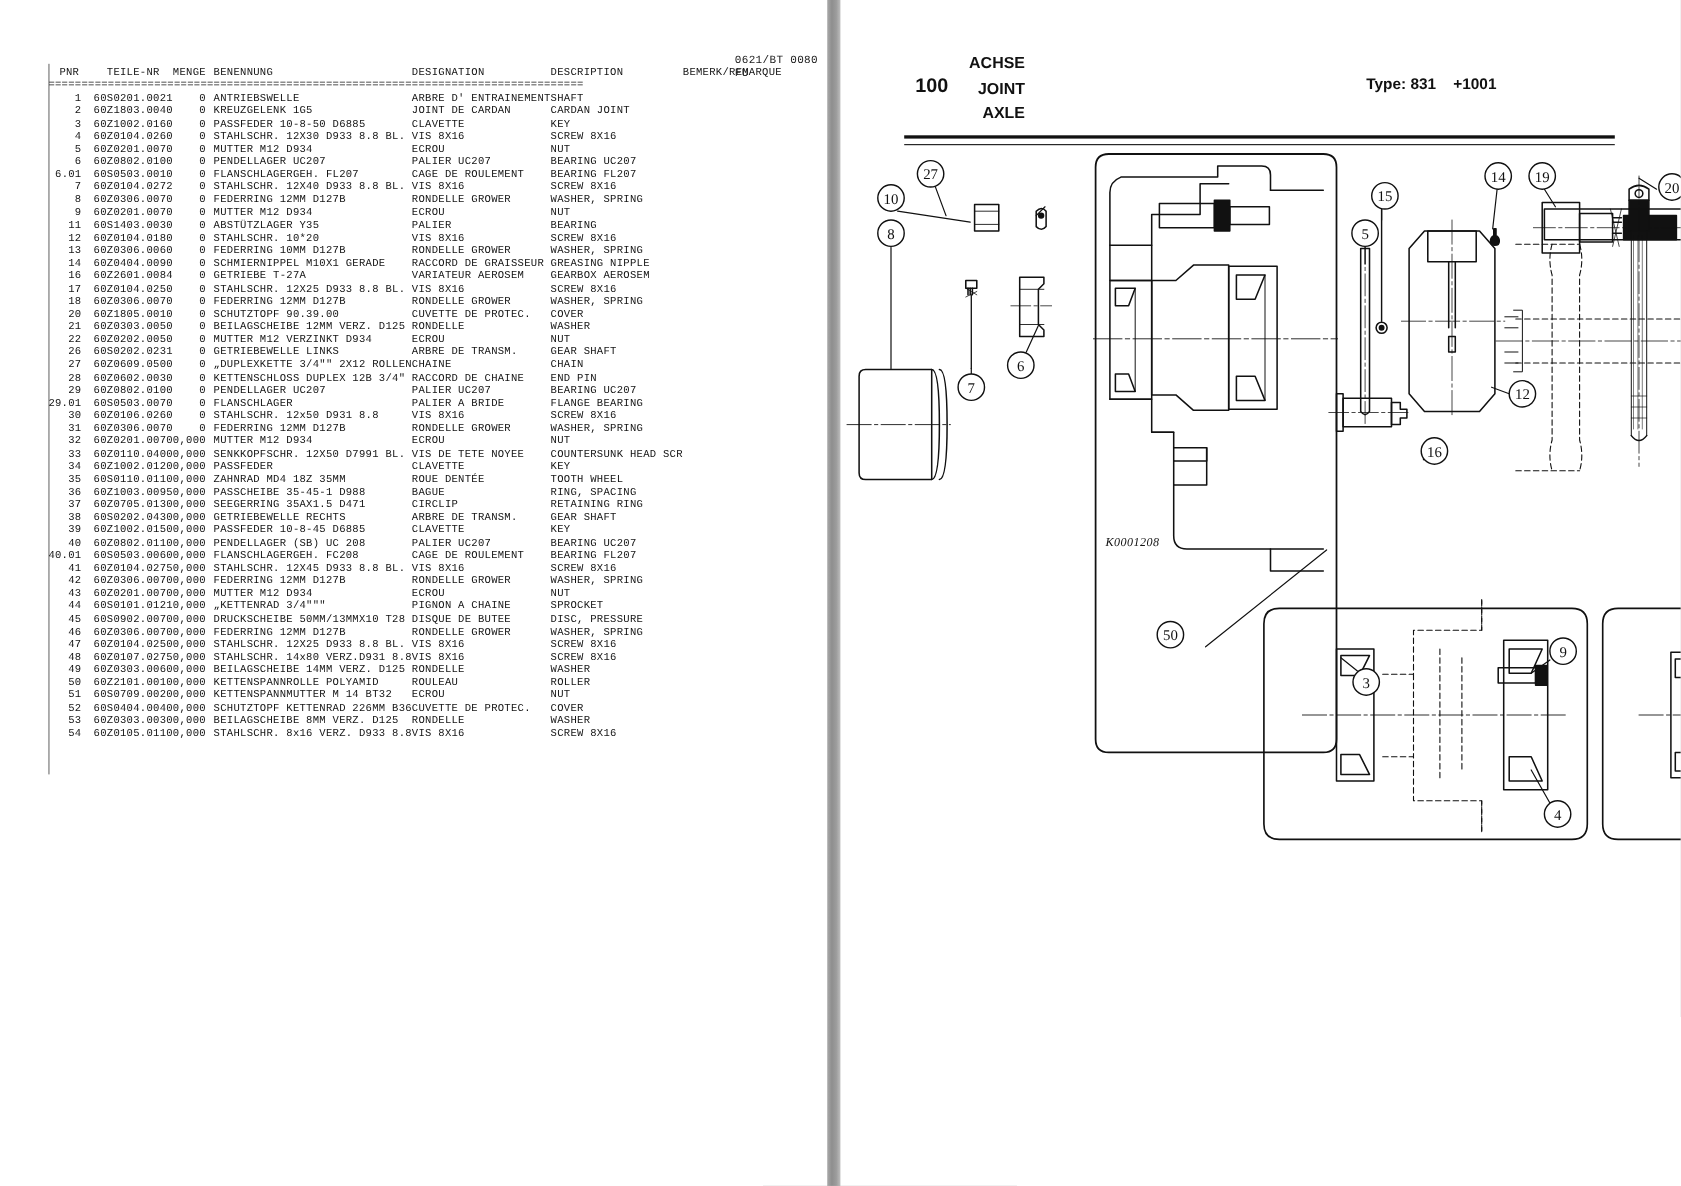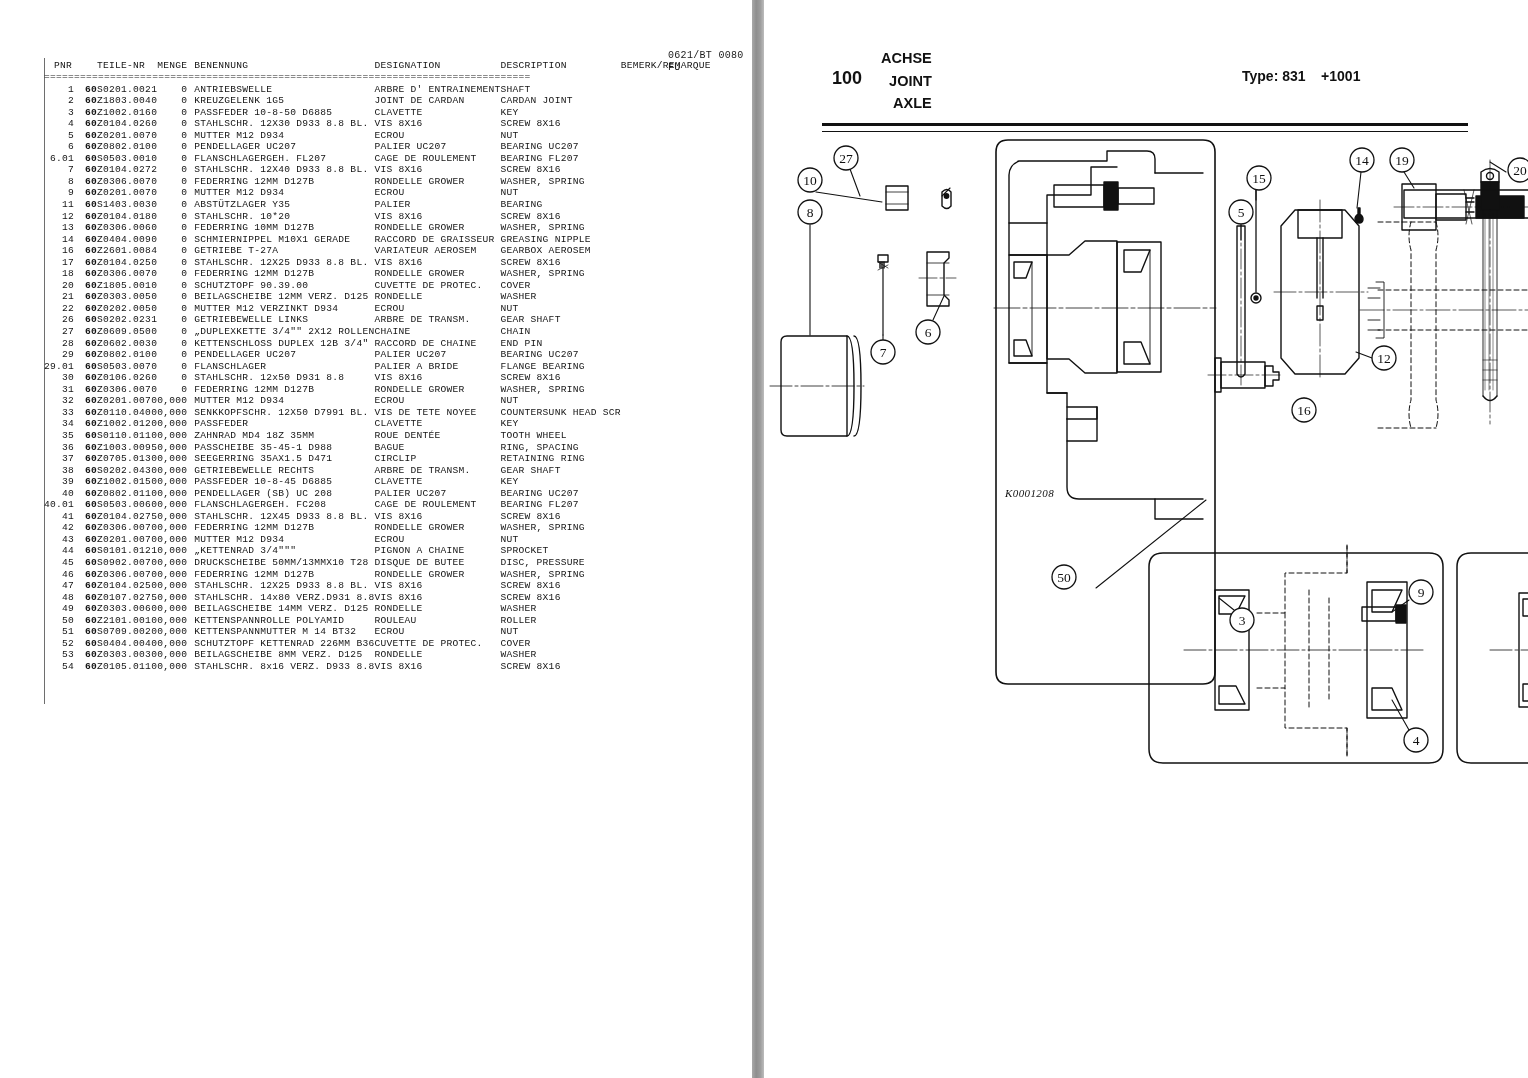--- a/index.html
+++ b/index.html
@@ -73,21 +73,21 @@
     text-align: left;
     padding: 0;
     letter-spacing: 0.25px;
   }
   table.parts td {
     padding: 0;
     letter-spacing: 0.25px;
     vertical-align: top;
   }
   .c-pnr   { width: 40px;  text-align: right; padding-right: 9px !important; }
-  .c-grp   { width: 26px;  text-align: right;  padding-left: 2px !important; font-weight: bold; }
+  .c-grp   { width: 26px;  text-align: right;  padding-left: 2px !important; }
   .c-tnr   { width: 106px; }
   .c-menge { width: 50px;  text-align: right; padding-right: 7px !important; }
   .c-ben   { width: 176px; margin-top: 38px; }
   .c-des   { width: 95px; margin-left: 32px; }
   .c-desc  { width: 105px; margin-left: 12px; }
   .c-bem   { width: 90px; margin-top: 17px; }
   th.c-pnr { text-align: left; padding-left: 10px !important; }
   th.c-menge { text-align: left; padding-left: 0 !important; }
   .rule-row td {
     letter-spacing: 0px;

